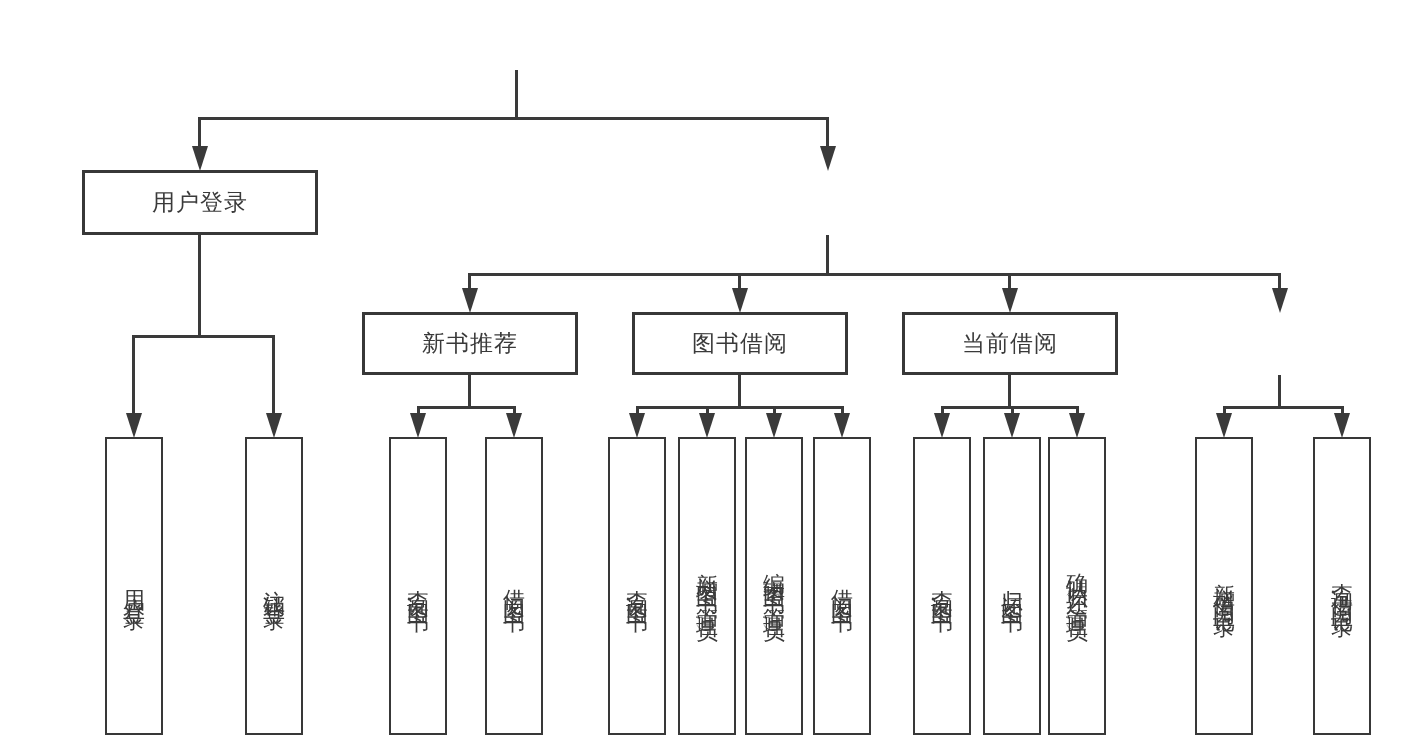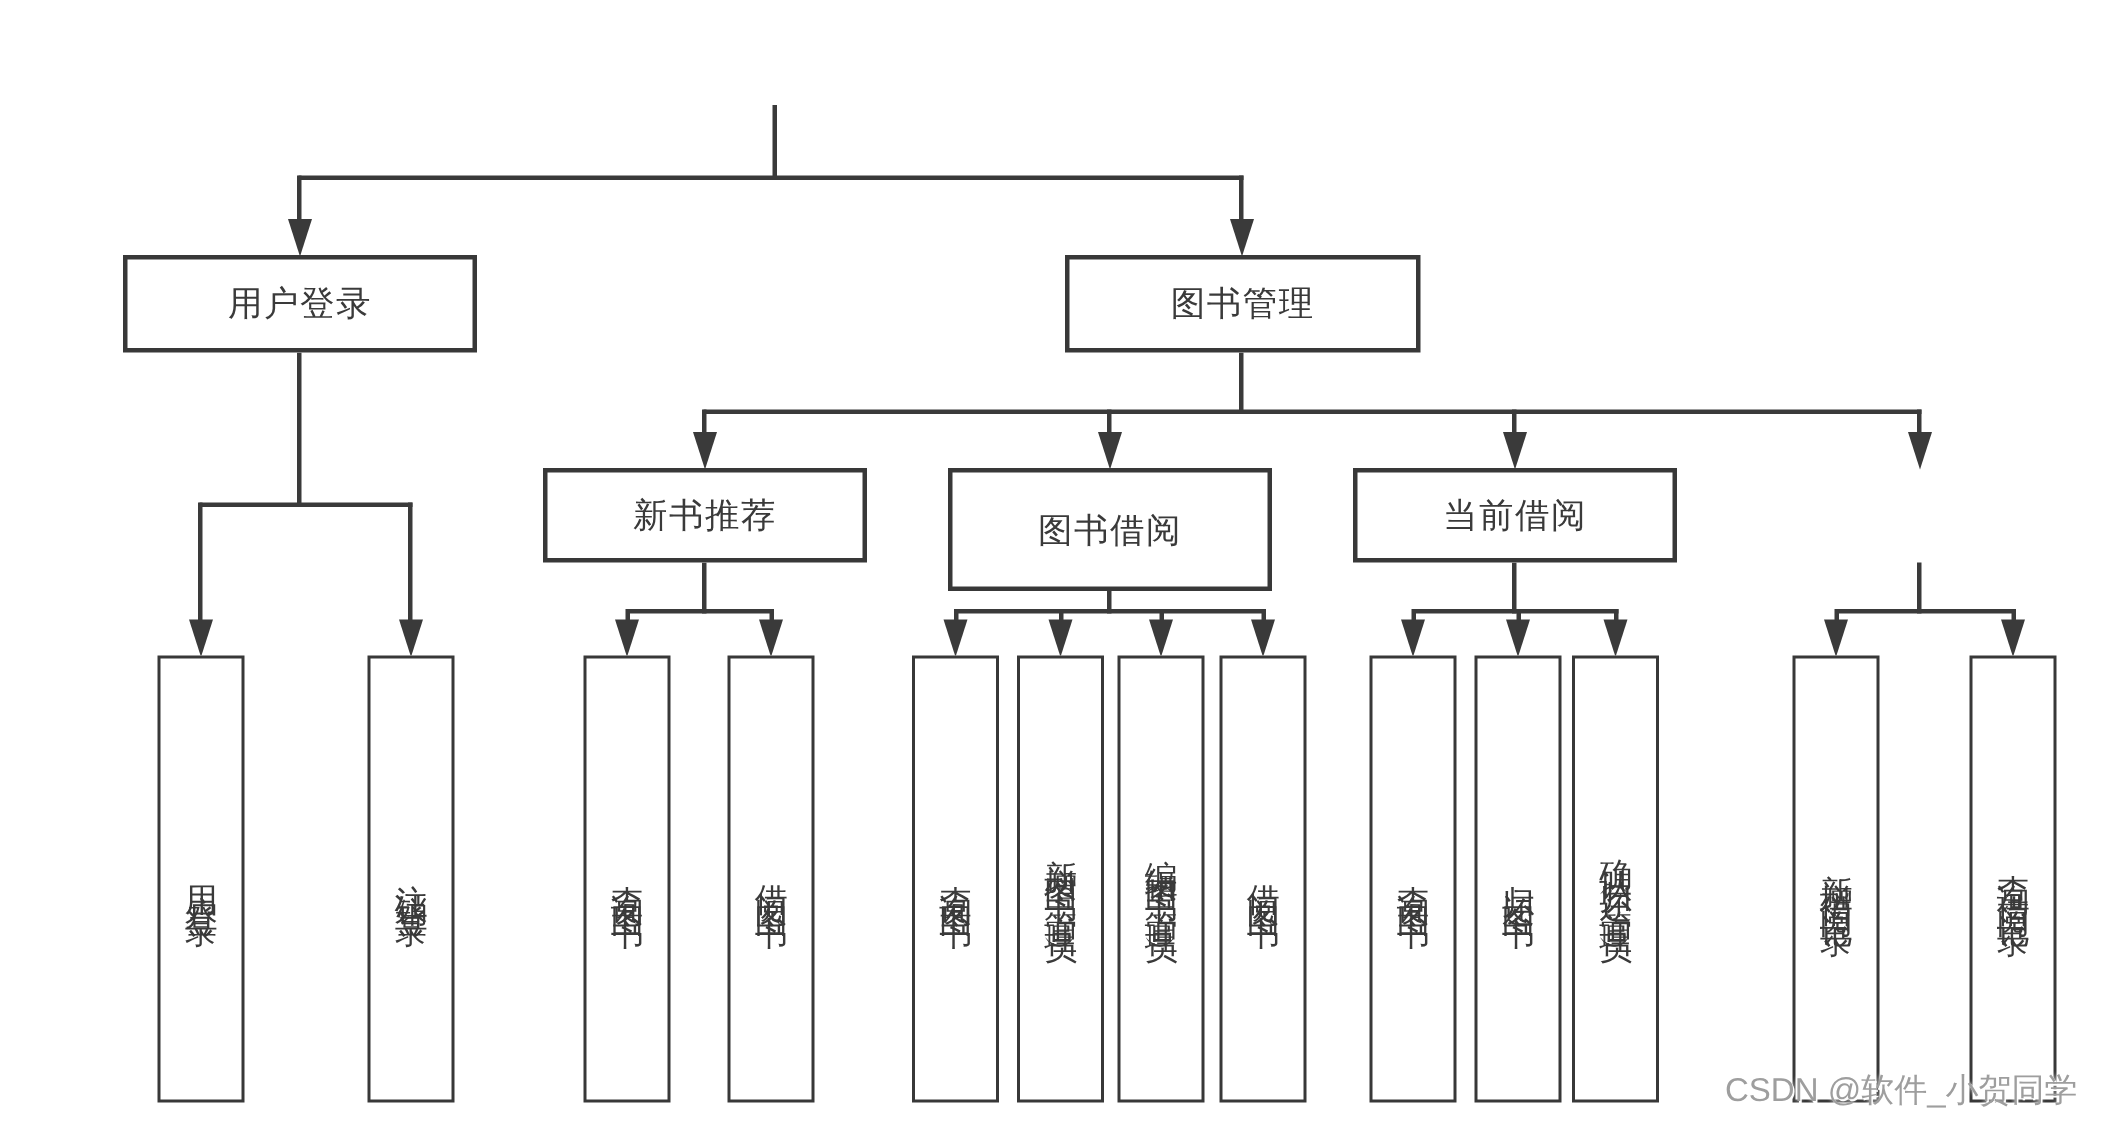--- a/index.html
+++ b/index.html
@@ -19,28 +19,25 @@
 </style>
 </head>
 <body>
 
 <div id="canvas">
 
 
   <div class="box" style="left:82px;top:170px;width:236px;height:65px;">
     <span>用户登录</span>
   </div>
-  <div class="box" style="left:710px;top:170px;width:237px;height:65px;">
-    <span>图书管理</span>
-  </div>
 
   <div class="box" style="left:362px;top:312px;width:216px;height:63px;">
     <span>新书推荐</span>
   </div>
-  <div class="box" style="left:632px;top:312px;width:216px;height:82px;">
+  <div class="box" style="left:632px;top:312px;width:216px;height:63px;">
     <span>图书借阅</span>
   </div>
   <div class="box" style="left:902px;top:312px;width:216px;height:63px;">
     <span>当前借阅</span>
   </div>
 
   <div class="box leafbox" style="left:105px;top:437px;width:58px;height:298px;">
     <span class="vtext">用户登录</span>
   </div>
   <div class="box leafbox" style="left:245px;top:437px;width:58px;height:298px;">
@@ -136,15 +133,14 @@
   <div class="arrow" style="left:1004px;top:413px;"></div>
   <div class="arrow" style="left:1069px;top:413px;"></div>
 
   <div class="v" style="left:1278px;top:375px;height:34px;"></div>
   <div class="h" style="left:1224px;top:406px;width:120px;"></div>
   <div class="v" style="left:1223px;top:406px;height:10px;"></div>
   <div class="v" style="left:1341px;top:406px;height:10px;"></div>
   <div class="arrow" style="left:1216px;top:413px;"></div>
   <div class="arrow" style="left:1334px;top:413px;"></div>
 
-  <div class="watermark">CSDN @软件_小贺同学</div>
 
 </div>
 
 </body></html>

